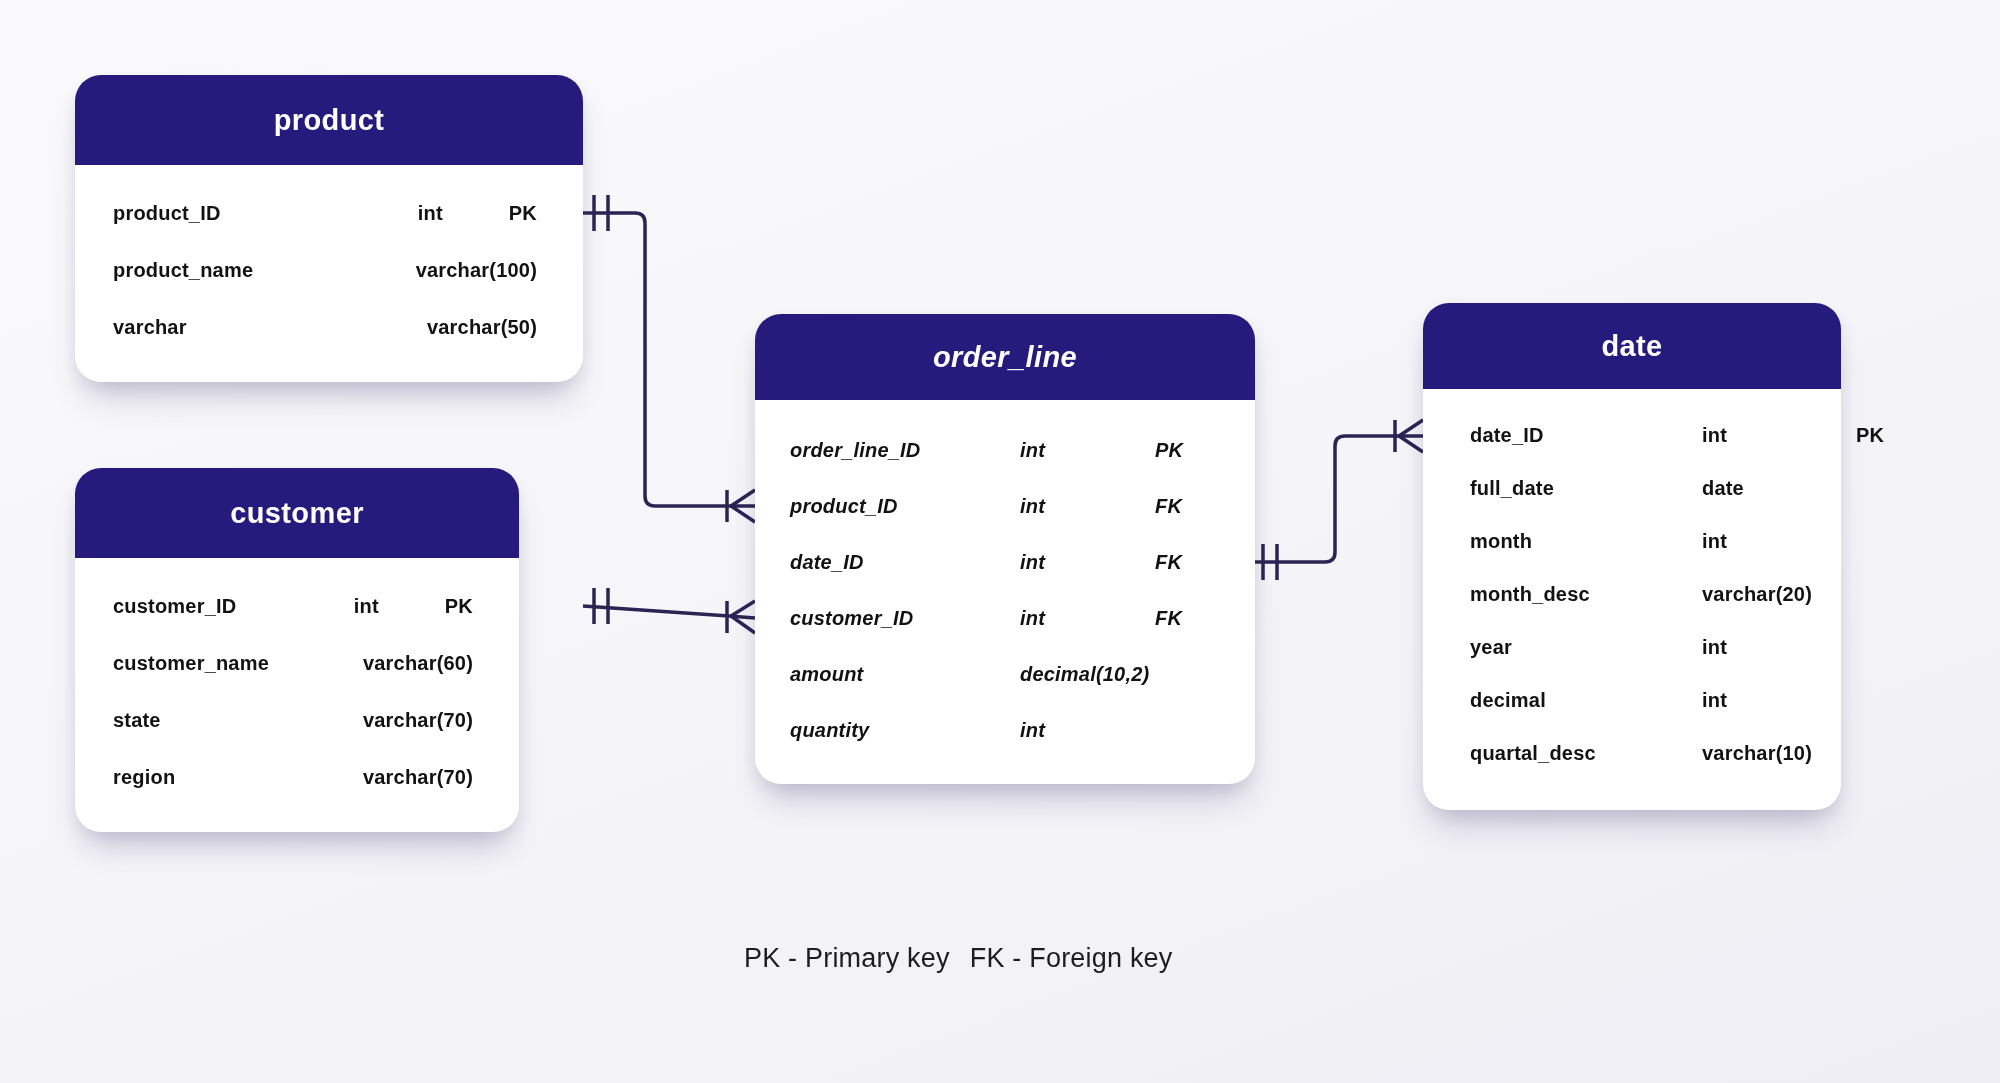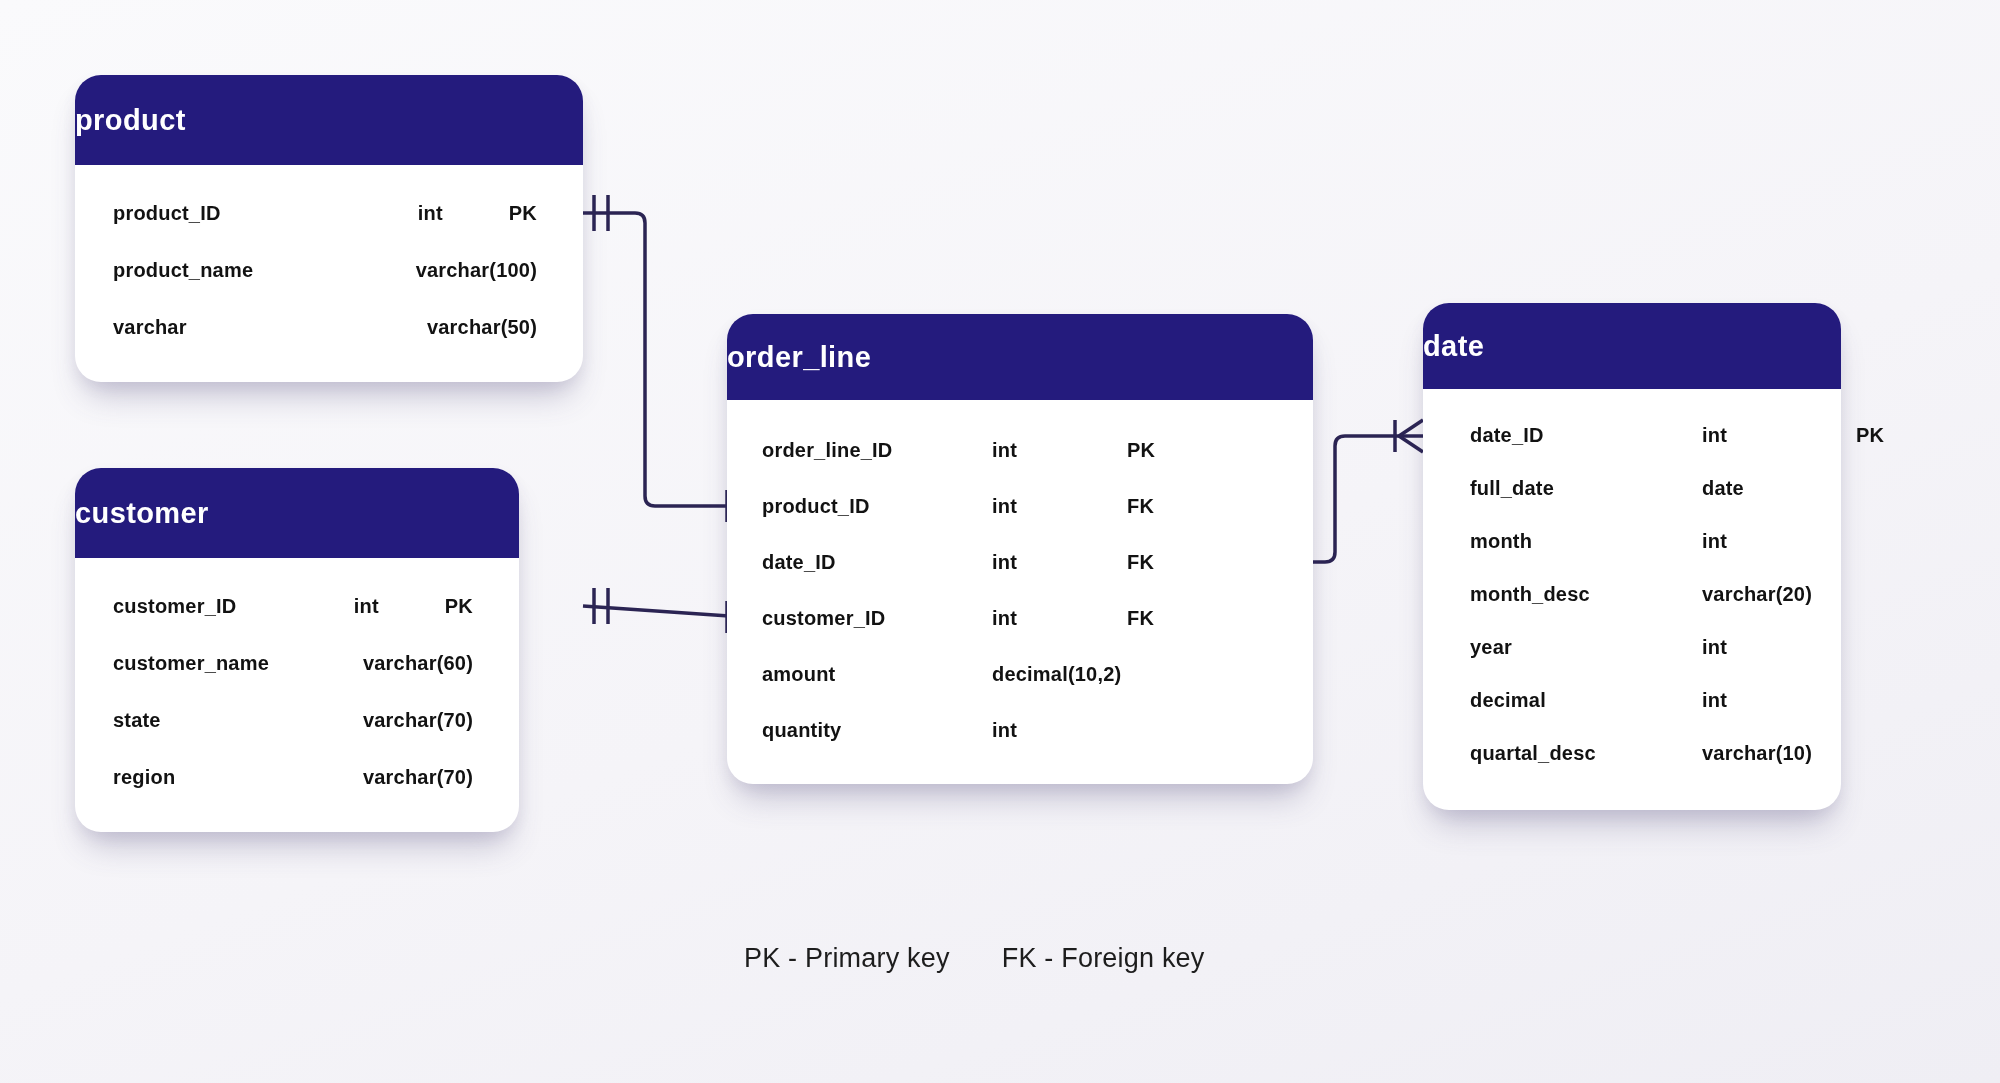--- a/index.html
+++ b/index.html
@@ -26,20 +26,21 @@
     background: var(--card-bg);
     border-radius: 26px;
     box-shadow: 0 22px 32px -10px rgba(76, 70, 120, 0.30), 0 6px 14px rgba(76, 70, 120, 0.08);
   }
   .card-header {
     height: var(--header-h, 88px);
     background: var(--header-bg);
     border-radius: 26px 26px 0 0;
     display: flex;
     align-items: center;
+    justify-content: center;
     color: #ffffff;
     font-size: 29px;
     font-weight: 700;
     letter-spacing: 0.4px;
   }
   .rows { padding: var(--rows-pad, 20px 0 26px 0); }
   .row {
     position: relative;
     display: flex;
     align-items: center;
@@ -53,21 +54,21 @@
   }
   
   .rows--rightpack .right-group { margin-left: auto; display: flex; align-items: center; }
   .rows--rightpack .col-key { margin-left: 66px; }
   
   .rows--cols .col-type { position: absolute; left: var(--type-x); }
   .rows--cols .col-key  { position: absolute; left: var(--key-x); }
 
   .card--product  { left: 75px;   top: 75px;  width: 508px; --header-h: 90px; }
   .card--customer { left: 75px;   top: 468px; width: 444px; --header-h: 90px; }
-  .card--orderline{ left: 727px;  top: 314px; width: 586px; --header-h: 86px;
+  .card--orderline{ left: 755px;  top: 314px; width: 500px; font-style: italic; --header-h: 86px;
                     --rows-pad: 22px 0 26px 0; --row-h: 56px;
                     --name-x: 35px; --type-x: 265px; --key-x: 400px; }
   .card--date     { left: 1423px; top: 303px; width: 418px; --header-h: 86px;
                     --rows-pad: 20px 0 30px 0; --row-h: 53px;
                     --name-x: 47px; --type-x: 279px; --key-x: 433px; }
 
   
   svg.wires { position: absolute; inset: 0; width: 2000px; height: 1083px; }
   svg.wires path, svg.wires line {
     stroke: var(--connector);
@@ -78,21 +79,21 @@
   
   .legend {
     position: absolute;
     left: 744px;
     top: 929px;
     font-size: 27px;
     font-weight: 400;
     color: #1d1d1d;
     letter-spacing: 0.2px;
   }
-  .legend-line { display: flex; gap: 52px; height: 58px; align-items: center; white-space: nowrap; }
+  .legend-line { display: flex; gap: 20px; height: 58px; align-items: center; white-space: nowrap; }
 </style>
 </head>
 <body>
 
 <div class="canvas" style="--header-bg: #241b7d; --connector: #2b2453; --row-text: #121212; --card-bg: #ffffff;">
 
   <svg class="wires" xmlns="http://www.w3.org/2000/svg">
 
     <g>
       <path d="M 583 213 H 635 Q 645 213 645 223 V 496 Q 645 506 655 506 H 755"></path>

